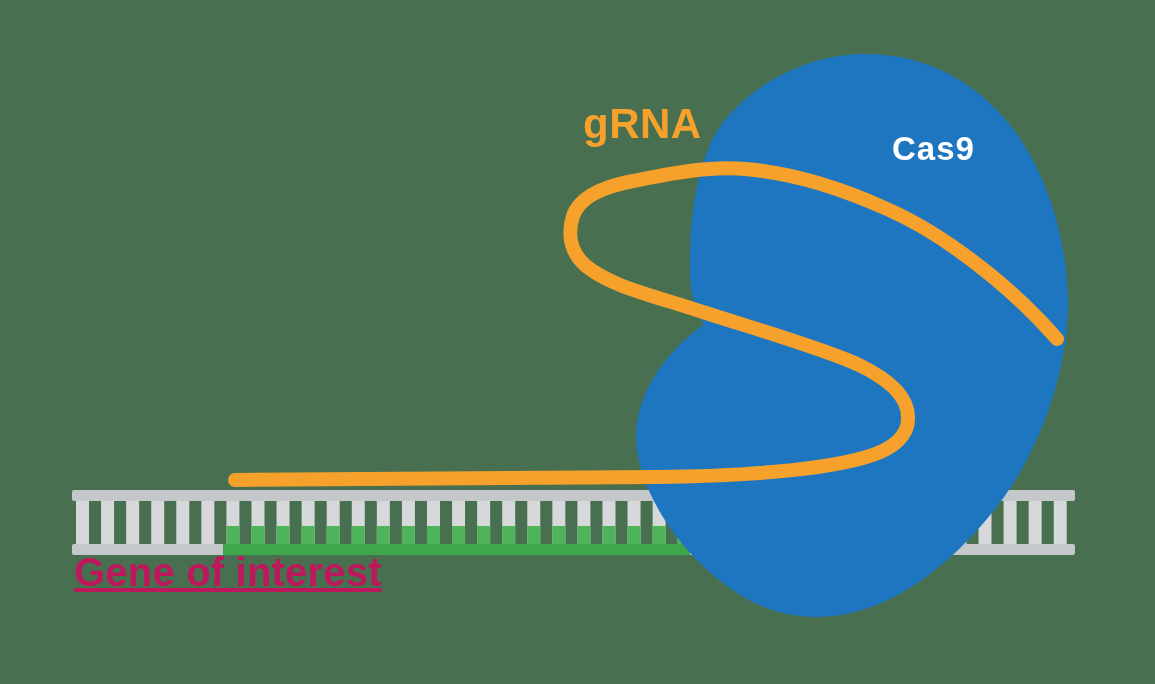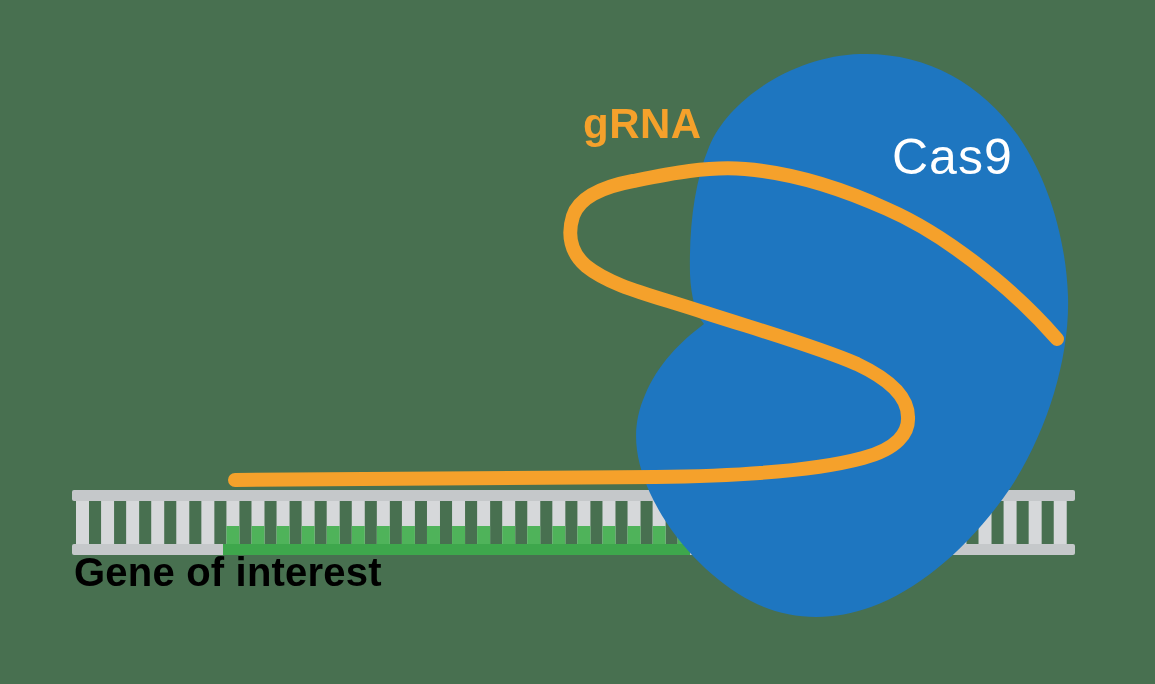--- a/index.html
+++ b/index.html
@@ -10,21 +10,21 @@
     font-family:"Liberation Sans", sans-serif;
   }
   .stage svg{position:absolute;left:0;top:0;}
   .label{
     position:absolute;
     line-height:1;
     white-space:nowrap;
     font-weight:700;
   }
   .label-grna{left:583px;top:103px;font-size:42px;letter-spacing:0.5px;}
-  .label-cas9{left:892px;top:132px;font-size:50px;font-weight:400;letter-spacing:1px;}
+  .label-cas9{left:892px;top:132px;font-size:33px;font-weight:700;letter-spacing:1px;}
   .label-targetpam{left:351px;top:421px;font-size:40px;}
   .label-targetpam .plus{margin:0 9px;}
   .label-gene{left:74px;top:552px;font-size:40px;letter-spacing:0.2px;}
 </style>
 </head>
 <body>
 
 <div class="stage" id="stage">
 
   <svg width="1155" height="684" viewBox="0 0 1155 684">
@@ -125,14 +125,14 @@
              C 795 173, 843 189, 887 209
              C 926 226, 959 249, 993 277
              C 1021 300, 1043 323, 1057 339" stroke="#F5A12B"></path>
   </svg>
 
   <div class="label label-grna" style="color: rgb(245, 161, 43);">gRNA</div>
 
   <div class="label label-cas9" style="color: rgb(255, 255, 255);">Cas9</div>
 
 
-  <div class="label label-gene" style="color: #000000;">Gene of interest</div>
+  <div class="label label-gene" style="color: #be185d; text-decoration: underline;">Gene of interest</div>
 </div>
 
 </body></html>

